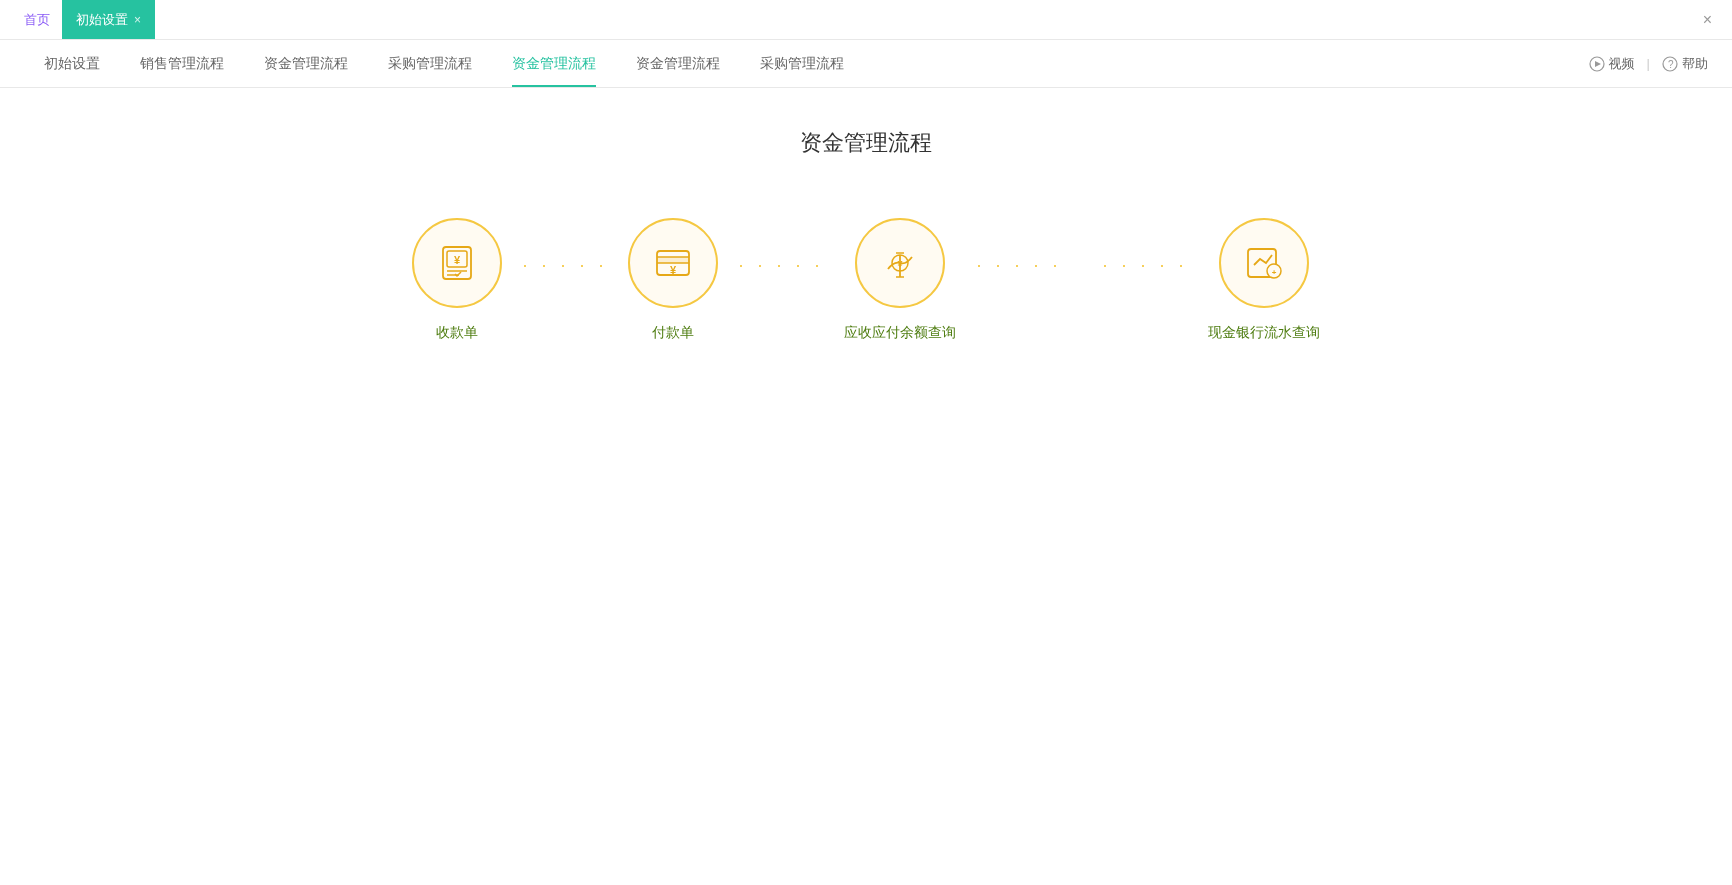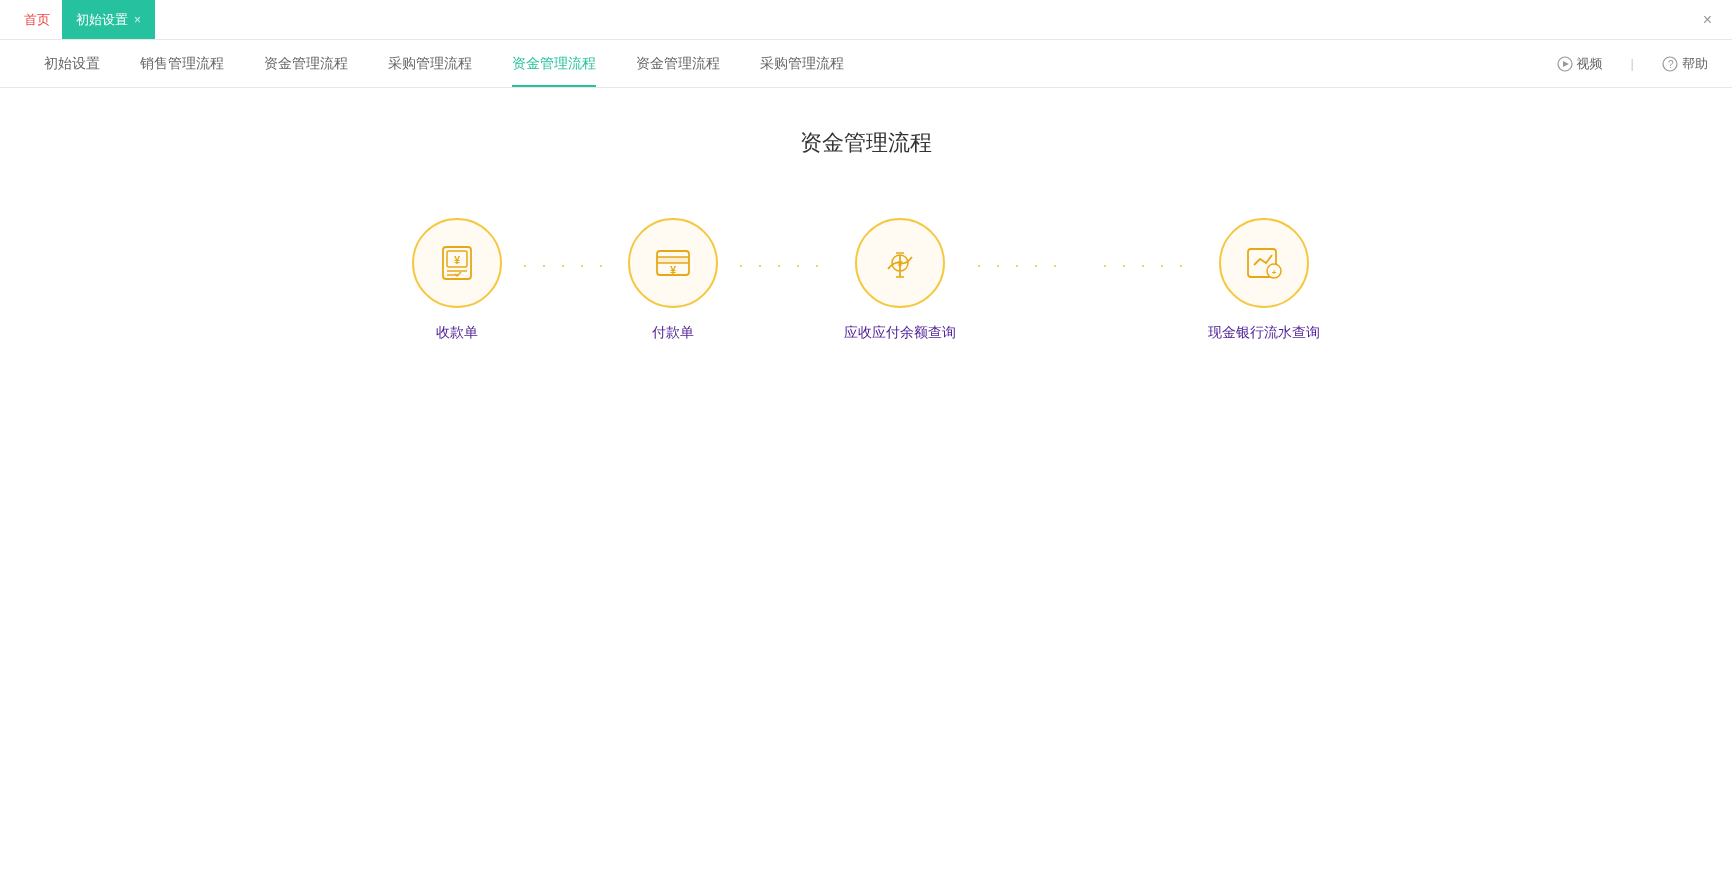--- a/index.html
+++ b/index.html
@@ -8,21 +8,21 @@
     
     .top-bar {
       display: flex;
       align-items: center;
       background: #fff;
       border-bottom: 1px solid #e8e8e8;
       height: 40px;
       padding: 0 12px;
     }
     .top-bar-home {
-      color: #ef4444;
+      color: #8b5cf6;
       font-size: 13px;
       padding: 0 12px;
       cursor: pointer;
     }
     .top-bar-tab {
       display: flex;
       align-items: center;
       background: #26c2a0;
       color: #fff;
       font-size: 13px;
@@ -77,21 +77,21 @@
       bottom: 0;
       left: 20px;
       right: 20px;
       height: 2px;
       background: #26c2a0;
     }
     .nav-right {
       margin-left: auto;
       display: flex;
       align-items: center;
-      gap: 28px;
+      gap: 12px;
       color: #666;
       font-size: 13px;
     }
     .nav-right span {
       cursor: pointer;
       display: flex;
       align-items: center;
       gap: 4px;
     }
 
@@ -132,21 +132,21 @@
       display: flex;
       align-items: center;
       justify-content: center;
     }
     .flow-circle svg {
       width: 44px;
       height: 44px;
     }
     .flow-label {
       font-size: 14px;
-      color: #4c1d95;
+      color: #4d7c0f;
       text-align: center;
     }
     .flow-connector {
       display: flex;
       align-items: center;
       padding: 0 20px;
       padding-bottom: 30px;
     }
     .flow-dots {
       color: #f5c842;

